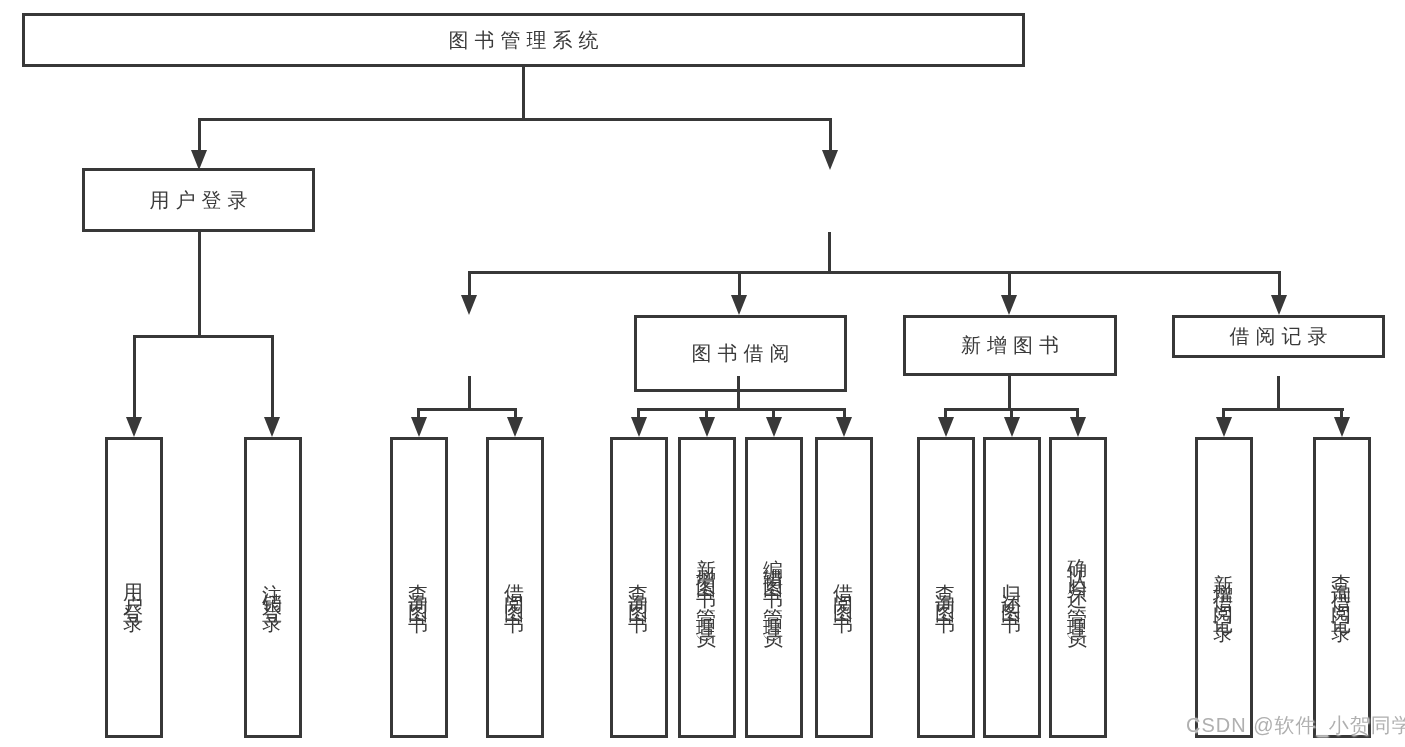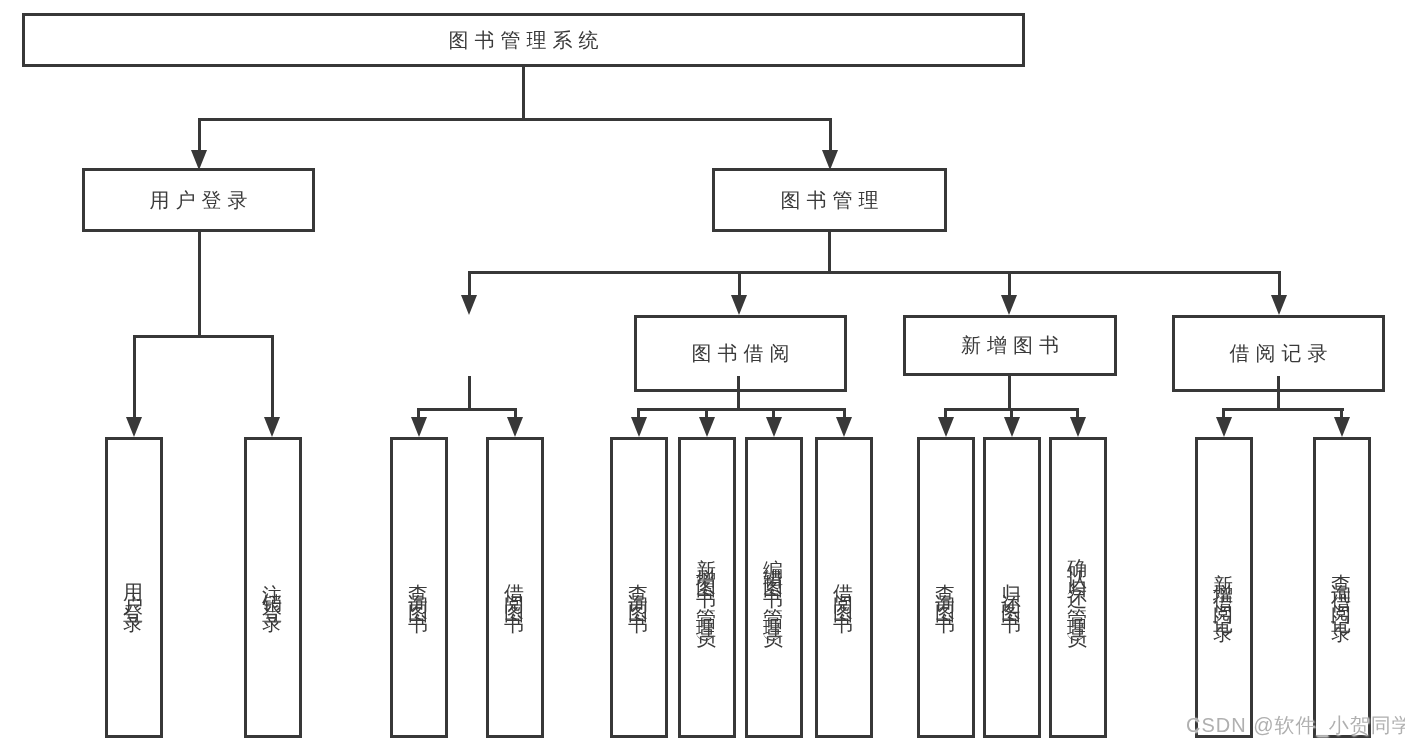--- a/index.html
+++ b/index.html
@@ -85,23 +85,20 @@
 
   <div class="vline" style="left:522px;top:65px;height:53px"></div>
   <div class="hline" style="left:198px;top:118px;width:634px"></div>
   <div class="vline" style="left:198px;top:118px;height:34px"></div>
   <div class="arrow" style="left:191px;top:150px"></div>
   <div class="vline" style="left:829px;top:118px;height:34px"></div>
   <div class="arrow" style="left:822px;top:150px"></div>
 
   <div class="node h" style="left:82px;top:168px;width:233px;height:64px">
     <span>用户登录</span>
-  </div>
-  <div class="node h" style="left:712px;top:168px;width:235px;height:64px">
-    <span>图书管理</span>
   </div>
 
   <div class="vline" style="left:198px;top:232px;height:103px"></div>
   <div class="hline" style="left:133px;top:335px;width:141px"></div>
   <div class="vline" style="left:133px;top:335px;height:86px"></div>
   <div class="arrow" style="left:126px;top:417px"></div>
   <div class="vline" style="left:271px;top:335px;height:86px"></div>
   <div class="arrow" style="left:264px;top:417px"></div>
 
   <div class="vline" style="left:828px;top:232px;height:41px"></div>
@@ -114,21 +111,21 @@
   <div class="arrow" style="left:1001px;top:295px"></div>
   <div class="vline" style="left:1278px;top:271px;height:26px"></div>
   <div class="arrow" style="left:1271px;top:295px"></div>
 
   <div class="node h" style="left:634px;top:315px;width:213px;height:77px">
     <span>图书借阅</span>
   </div>
   <div class="node h" style="left:903px;top:315px;width:214px;height:61px">
     <span>新增图书</span>
   </div>
-  <div class="node h" style="left:1172px;top:315px;width:213px;height:77px">
+  <div class="node h" style="left:1172px;top:315px;width:213px;height:43px">
     <span>借阅记录</span>
   </div>
 
   <div class="vline" style="left:468px;top:376px;height:32px"></div>
   <div class="hline" style="left:417px;top:408px;width:100px"></div>
   <div class="vline" style="left:417px;top:408px;height:12px"></div>
   <div class="arrow" style="left:411px;top:417px"></div>
   <div class="vline" style="left:514px;top:408px;height:12px"></div>
   <div class="arrow" style="left:507px;top:417px"></div>
 

